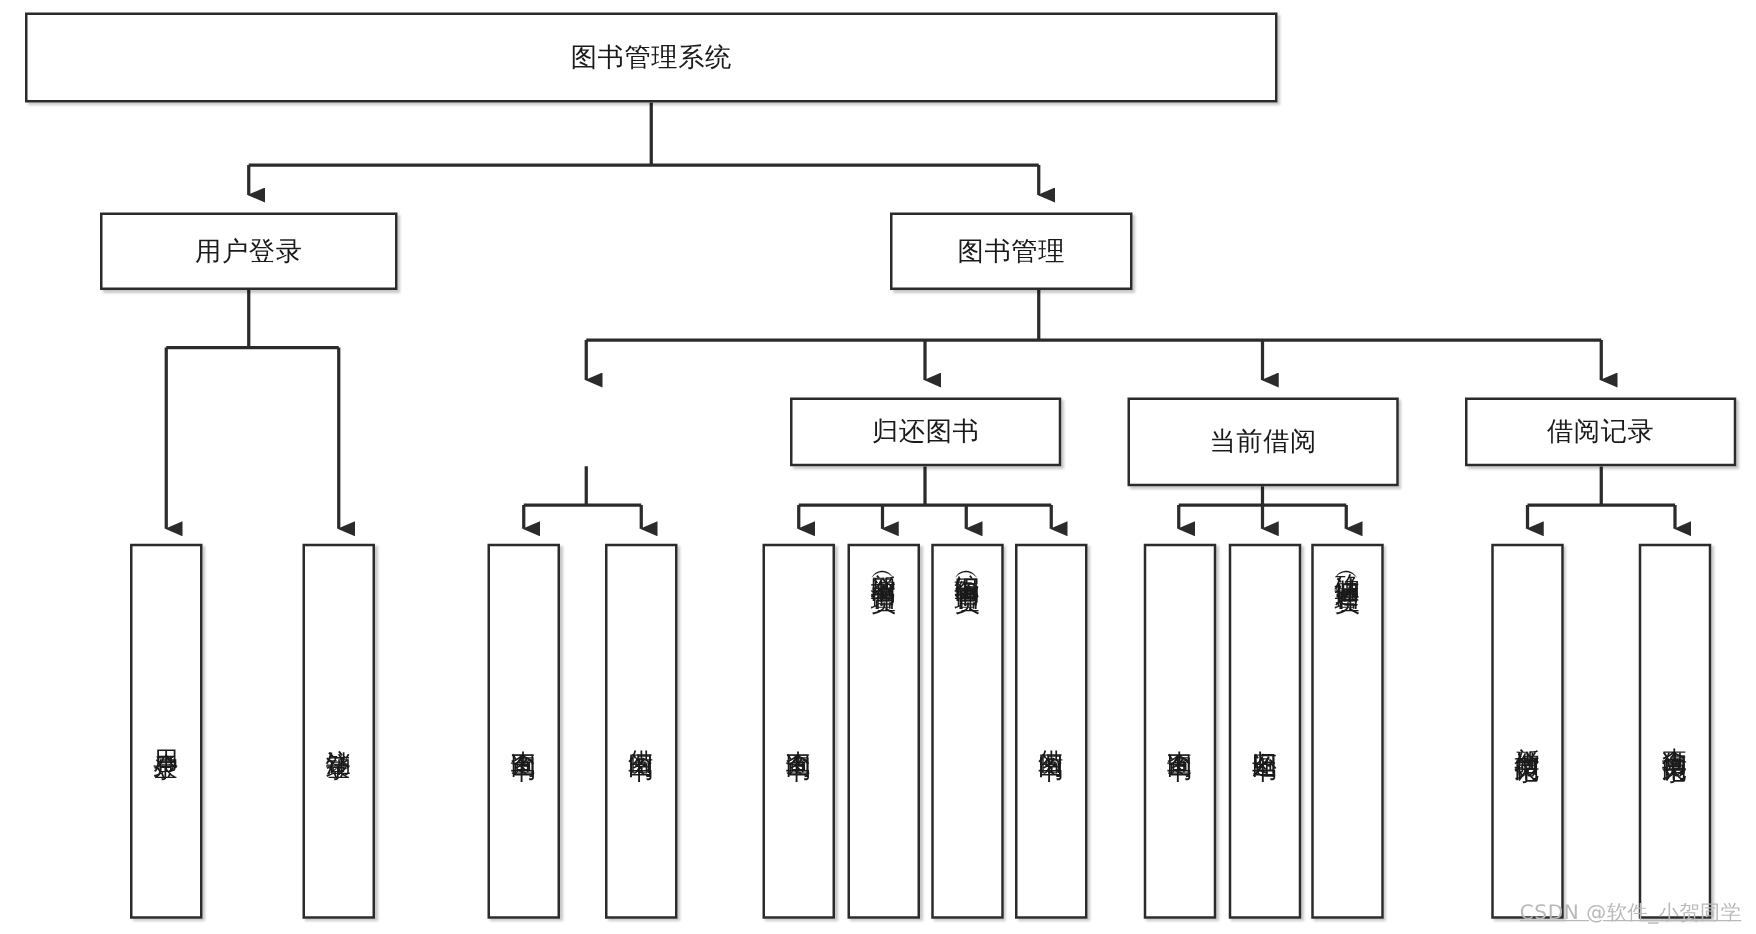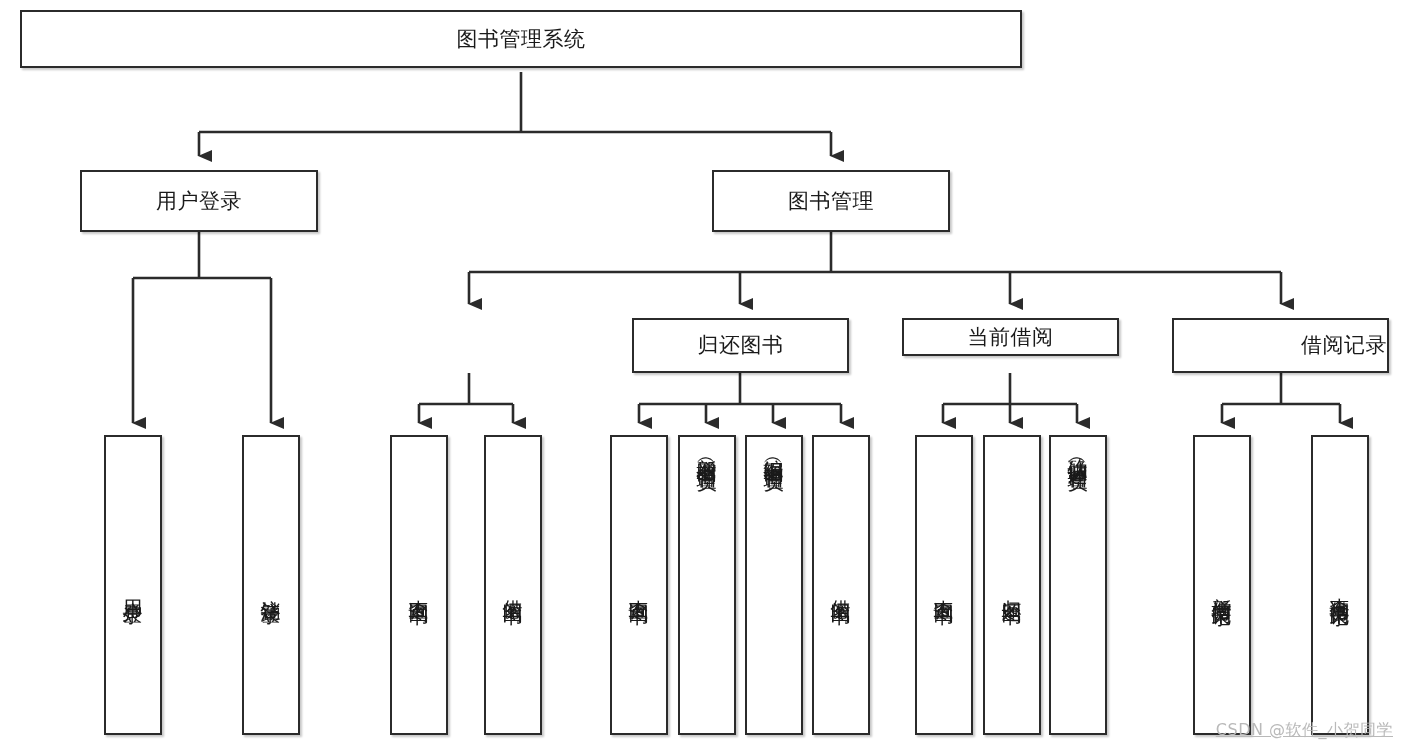--- a/index.html
+++ b/index.html
@@ -125,38 +125,38 @@
       <path d="M 1010 404 L 1010 423" marker-end="url(#arrow)"></path>
       <path d="M 1077 404 L 1077 423" marker-end="url(#arrow)"></path>
 
       <path d="M 1281 373 L 1281 404"></path>
       <path d="M 1222 404 L 1340 404"></path>
       <path d="M 1222 404 L 1222 423" marker-end="url(#arrow)"></path>
       <path d="M 1340 404 L 1340 423" marker-end="url(#arrow)"></path>
     </g>
   </svg>
 
-  <div class="node" style="left:20px; top:10px; width:1002px; height:58px;">
+  <div class="node" style="left:20px; top:10px; width:1002px; height:72px;">
     <span class="node-label">图书管理系统</span>
   </div>
 
   <div class="node" style="left:80px; top:170px; width:238px; height:62px;">
     <span class="node-label">用户登录</span>
   </div>
-  <div class="node" style="left:712px; top:170px; width:238px; height:62px;">
+  <div class="node" style="left:712px; top:170px; width:194px; height:62px;">
     <span class="node-label">图书管理</span>
   </div>
 
   <div class="node" style="left:632px; top:318px; width:217px; height:55px;">
     <span class="node-label">归还图书</span>
   </div>
-  <div class="node" style="left:902px; top:318px; width:217px; height:38px;text-align:right;">
+  <div class="node" style="left:902px; top:318px; width:217px; height:71px;text-align:right;">
     <span class="node-label">当前借阅</span>
   </div>
-  <div class="node" style="left:1172px; top:318px; width:217px; height:55px;justify-content:flex-end;">
+  <div class="node" style="left:1172px; top:318px; width:217px; height:55px;">
     <span class="node-label">借阅记录</span>
   </div>
 
   <div class="node leaf center" style="left:104px; top:435px; width:58px; height:300px;">
     <span class="node-label">用户登录</span>
   </div>
   <div class="node leaf center" style="left:242px; top:435px; width:58px; height:300px;">
     <span class="node-label">注销登录</span>
   </div>
 

